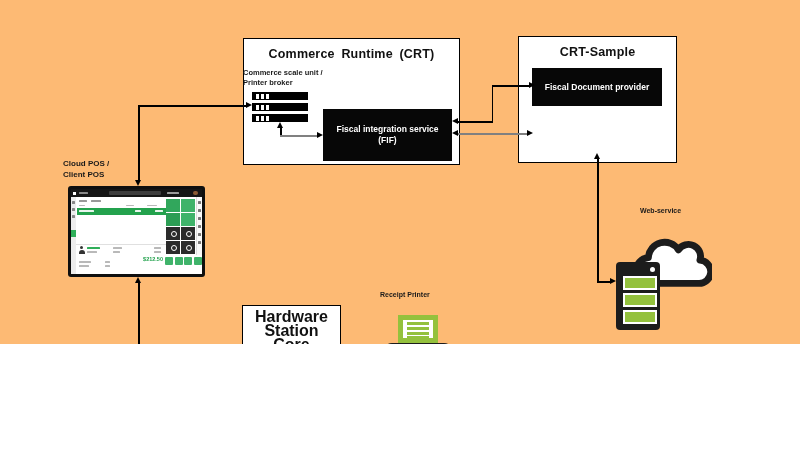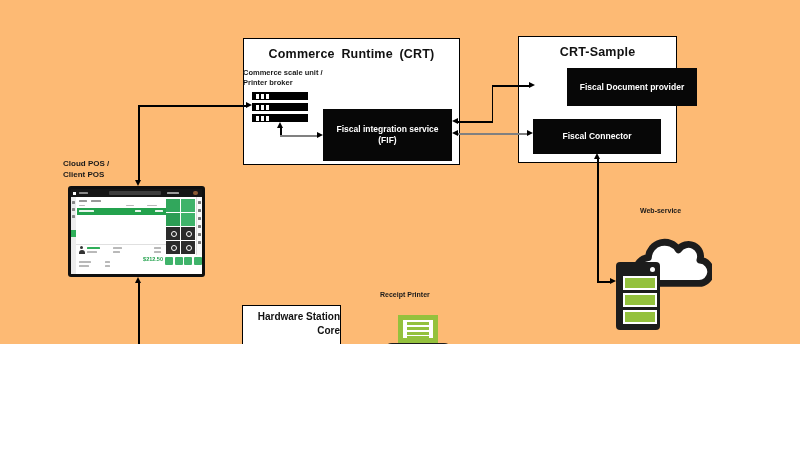--- a/index.html
+++ b/index.html
@@ -72,25 +72,22 @@
   </div>
 
   <div class="bbox" style="left:323px;top:109px;width:129px;height:52px;">
     <div>Fiscal integration service</div>
     <div>(FIF)</div>
   </div>
 
   <div class="box" style="left:518px;top:36px;width:159px;height:127px;">
     <div class="box-title">CRT-Sample</div>
   </div>
-  <div class="bbox" style="left:567px;top:68px;width:130px;height:38px;">
+  <div class="bbox" style="left:532px;top:68px;width:130px;height:38px;">
     <div>Fiscal Document provider</div>
-  </div>
-  <div class="bbox" style="left:533px;top:119px;width:128px;height:35px;">
-    <div>Fiscal Connector</div>
   </div>
 
   <div class="lbl" style="left:63px;top:158px;width:84px;font-size:8px;font-weight:700;line-height:11px;">
     <div>Cloud POS /</div>
     <div>Client POS</div>
   </div>
 
   <div id="tablet">
     <div id="pos-screen">
 
@@ -167,21 +164,21 @@
       </div>
 
       <div style="position:absolute;left:94px;top:68px;width:8px;height:8px;background:#3fb36a;border-radius:1px;"></div>
       <div style="position:absolute;left:103.5px;top:68px;width:8px;height:8px;background:#3fb36a;border-radius:1px;"></div>
       <div style="position:absolute;left:113px;top:68px;width:8px;height:8px;background:#3fb36a;border-radius:1px;"></div>
       <div style="position:absolute;left:122.5px;top:68px;width:8px;height:8px;background:#3fb36a;border-radius:1px;"></div>
     </div>
   </div>
 
   <div class="box" style="left:242px;top:305px;width:99px;height:126px;">
-    <div style="margin-top:4px;text-align:right;font-size:10px;font-weight:600;line-height:14px;">
+    <div style="margin-top:4px;text-align:center;font-size:16px;font-weight:600;line-height:14px;">
       <div>Hardware Station</div>
       <div>Core</div>
     </div>
   </div>
   <div>
     <div id="pc-left"></div>
     <div id="pc-right"></div>
     <div style="position:absolute;left:269px;top:351px;width:12px;height:3px;background:#fff;"></div>
     <div style="position:absolute;left:269px;top:356px;width:12px;height:3px;background:#fff;"></div>
     <div class="circ" style="position:absolute;left:273px;top:365px;width:3.5px;height:3.5px;background:#fff;"></div>

